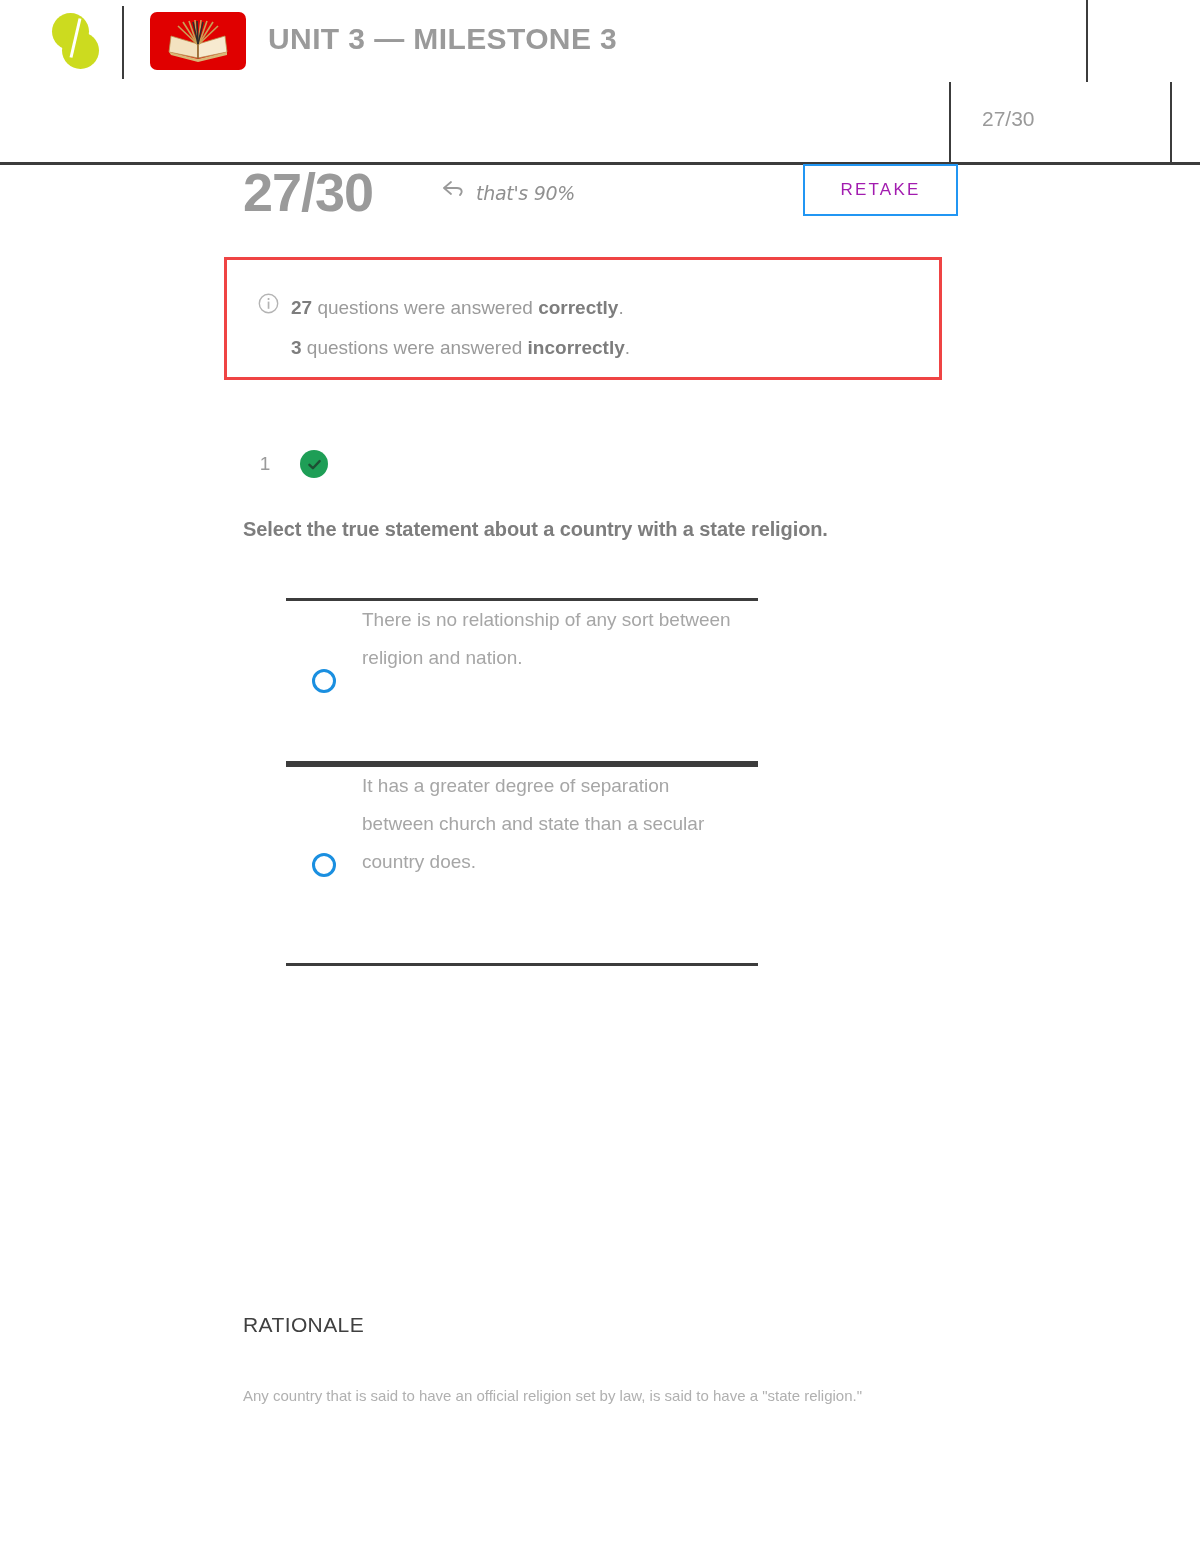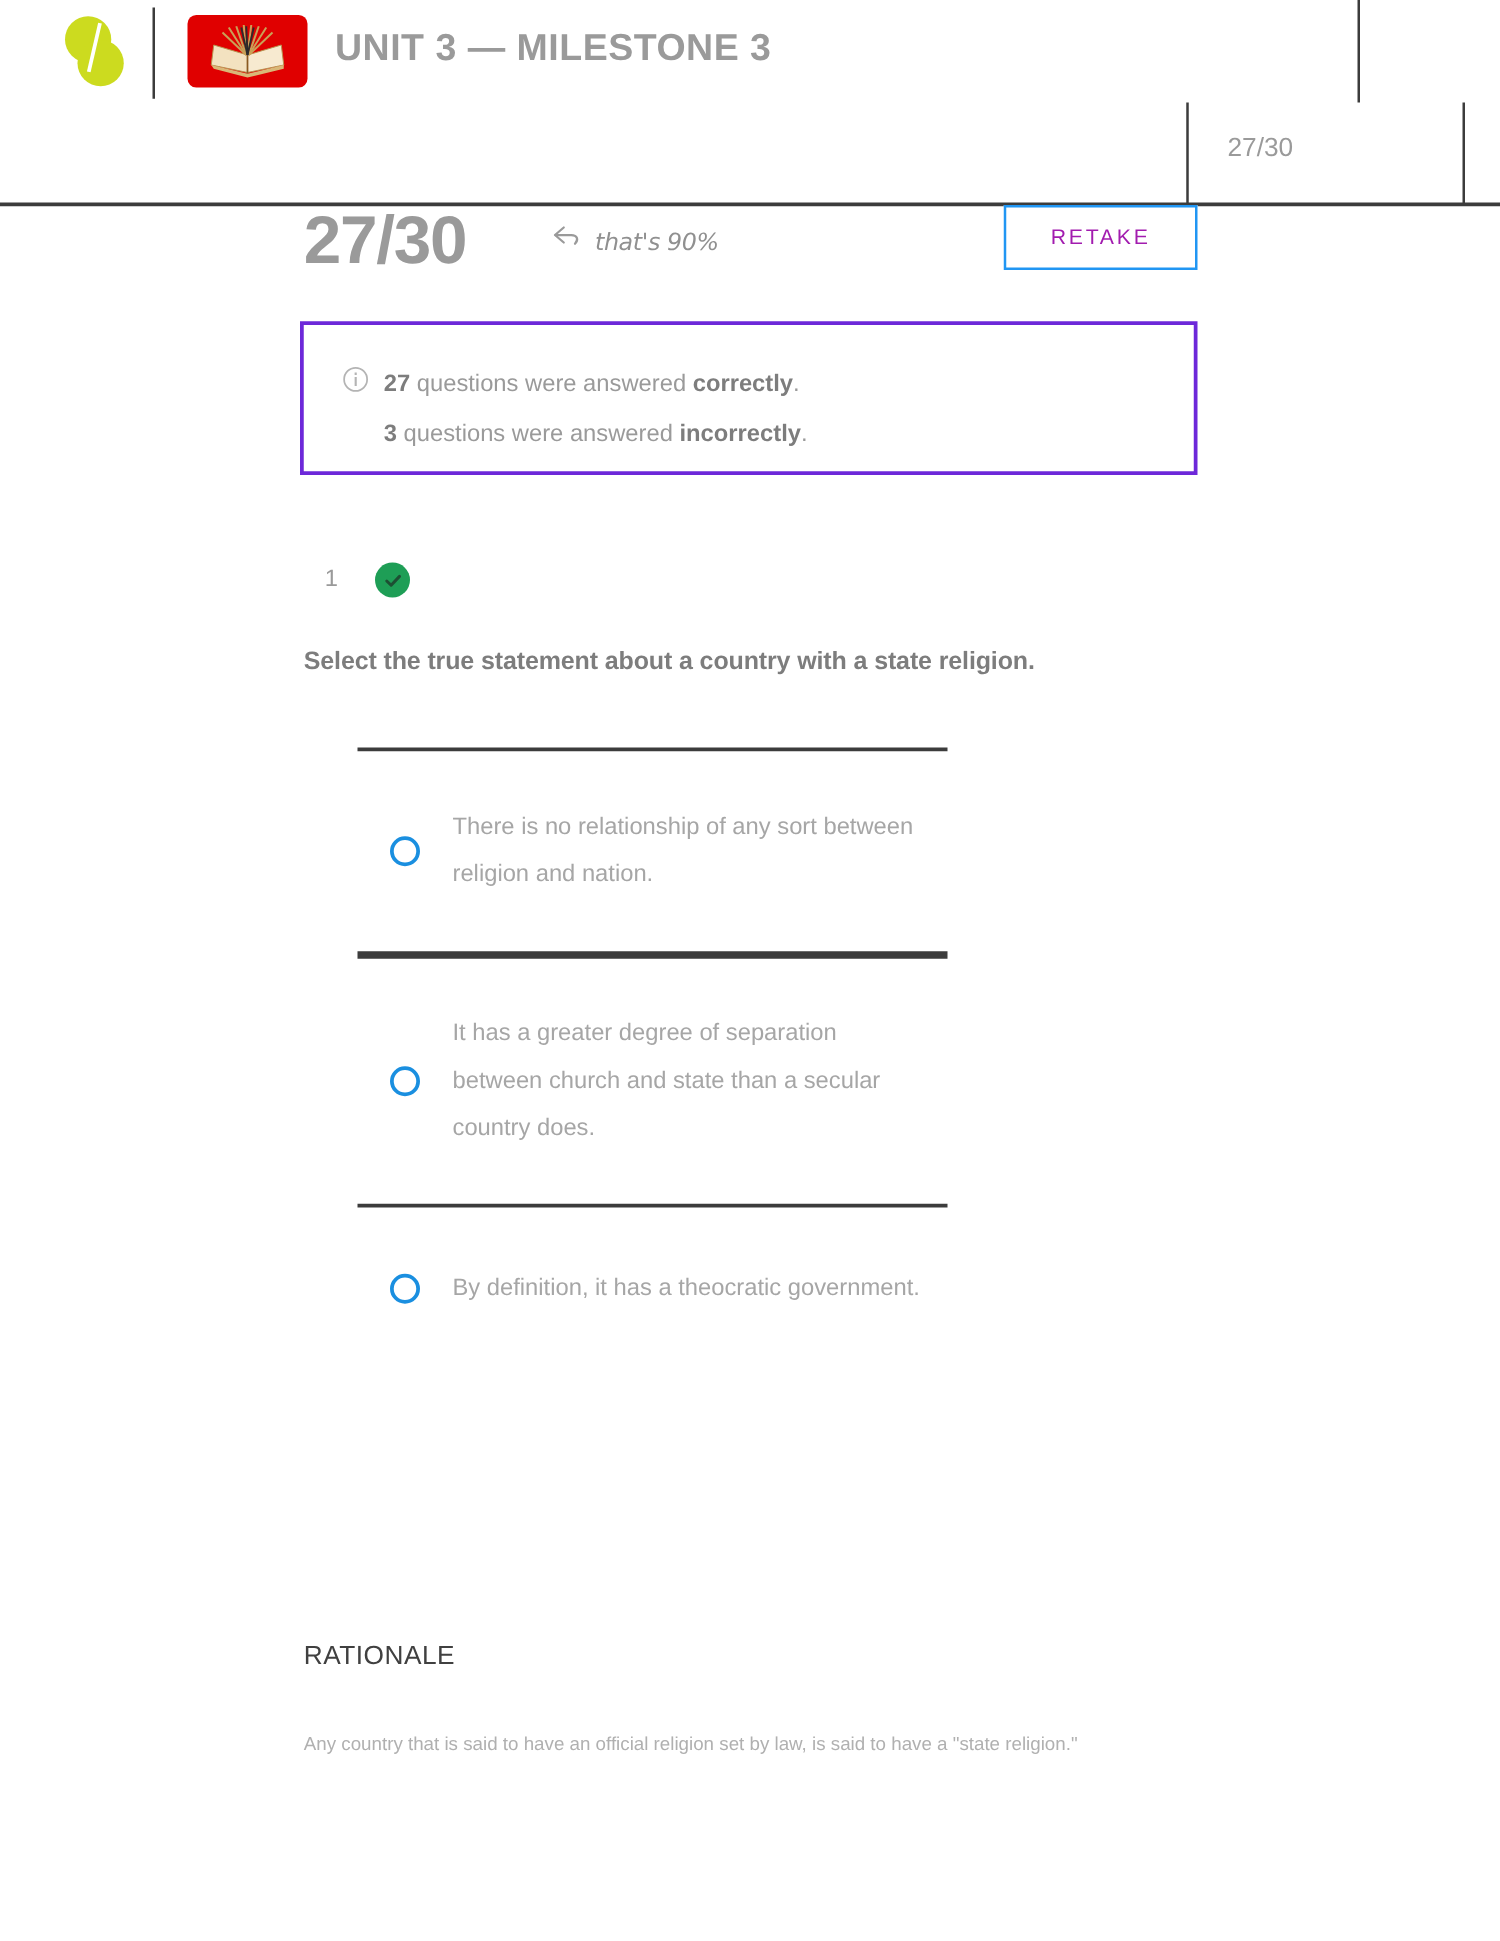--- a/index.html
+++ b/index.html
@@ -148,23 +148,23 @@
     font-family: "Liberation Sans", sans-serif;
     cursor: pointer;
     display: flex;
     align-items: center;
     justify-content: center;
   }
 
   
   .info-box {
     position: absolute;
-    left: 240px; top: 257px;
+    left: 224px; top: 257px;
     width: 718px; height: 123px;
-    border: 3px solid #6d28d9;
+    border: 3px solid #ef4444;
     background: #ffffff;
   }
   .info-icon {
     position: absolute;
     left: 31px; top: 33px;
     width: 21px; height: 21px;
   }
   .info-lines {
     position: absolute;
     left: 64px; top: 28px;
@@ -212,21 +212,21 @@
 
   
   .options {
     position: absolute;
     left: 240px; top: 598px;
     width: 720px;
   }
   .opt-inner {
     position: relative;
     display: flex;
-    align-items: center;
+    align-items: flex-start;
     min-height: 118px;
     padding: 0 0 0 0;
   }
   .opt-correct-badge {
     position: absolute;
     left: 4px; top: 50%;
     transform: translateY(-50%);
     width: 28px; height: 28px;
     border-radius: 50%;
     background: #1e9e56;
@@ -387,23 +387,19 @@
 
     <div style="height:3px;background:#3c3c3c;width:472px;margin-left:46px;"></div>
 
     <div style="height:3px;background:#3c3c3c;width:472px;margin-left:46px;"></div>
     <div class="opt-inner" style="min-height:196px;">
       <span class="radio"></span>
       <span class="opt-text">It has a greater degree of separation between church and state than a secular country does.</span>
     </div>
 
     <div style="height:3px;background:#3c3c3c;width:472px;margin-left:46px;"></div>
-    <div class="opt-inner" style="min-height:130px;">
-      <span class="radio"></span>
-      <span class="opt-text">By definition, it has a theocratic government.</span>
-    </div>
 
   </div>
 
   <div class="rationale-title">RATIONALE</div>
   <div class="rationale-body">Any country that is said to have an official religion set by law, is said to have a "state religion."</div>
 
 </div>
 
 </body></html>

